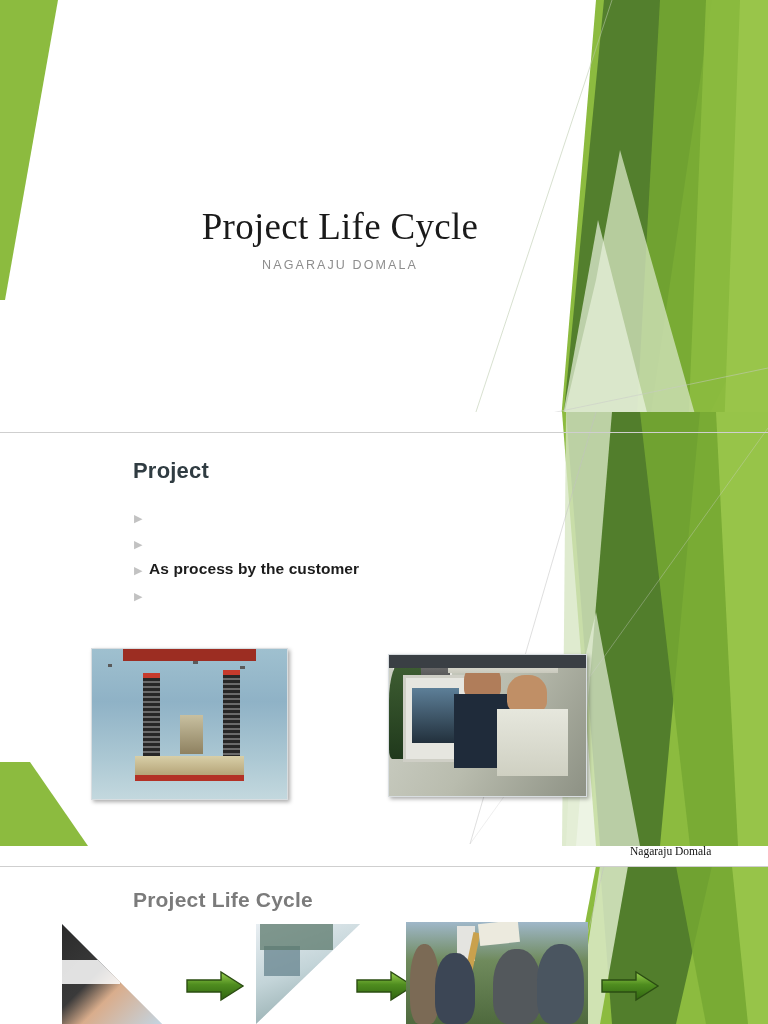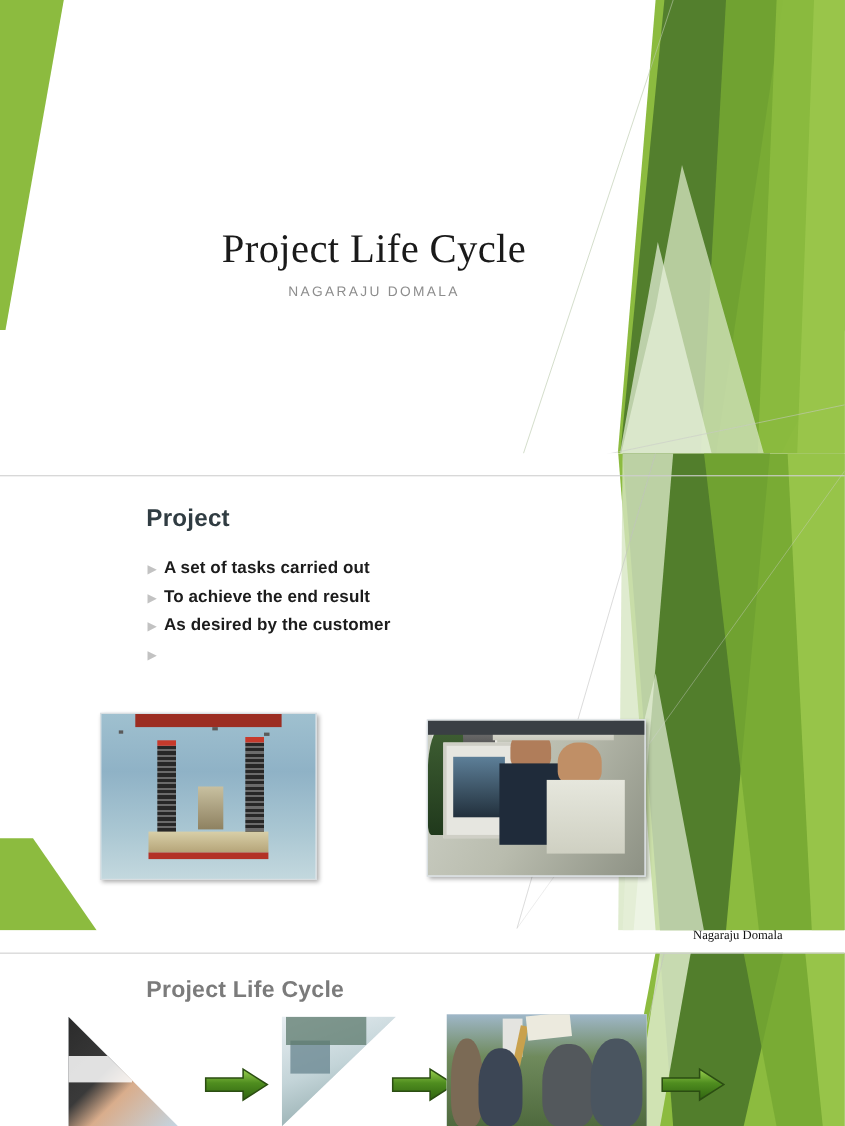--- a/index.html
+++ b/index.html
@@ -153,29 +153,27 @@
         <line x1="470" y1="432" x2="596" y2="0" stroke="#c2c2c2" stroke-width="0.7" opacity="0.75"></line>
         <line x1="470" y1="432" x2="768" y2="16" stroke="#d0d0d0" stroke-width="0.6" opacity="0.6"></line>
       </svg>
     </div>
 
     <h2 class="head-2">Project</h2>
 
     <div class="bullets">
       <div class="bullet">
         <span class="bullet-mark">▶</span>
-        <span class="bullet-text">A set of tasks carried out</span>
-      </div>
-      <div class="bullet">
-        <span class="bullet-mark">▶</span>
-        <span class="bullet-text">To achieve the end result</span>
-      </div>
-      <div class="bullet">
-        <span class="bullet-mark">▶</span>
-        <span class="bullet-text">As desired by the customer</span>
+      </div>
+      <div class="bullet">
+        <span class="bullet-mark">▶</span>
+      </div>
+      <div class="bullet">
+        <span class="bullet-mark">▶</span>
+        <span class="bullet-text">As process by the customer</span>
       </div>
       <div class="bullet">
         <span class="bullet-mark">▶</span>
       </div>
     </div>
   </section>
 
   <div class="photo" id="photo-rig">
     <div class="sc sea"></div>
     <div class="rig-leg" style="left:26%; top:16%; height:66%;"></div>

